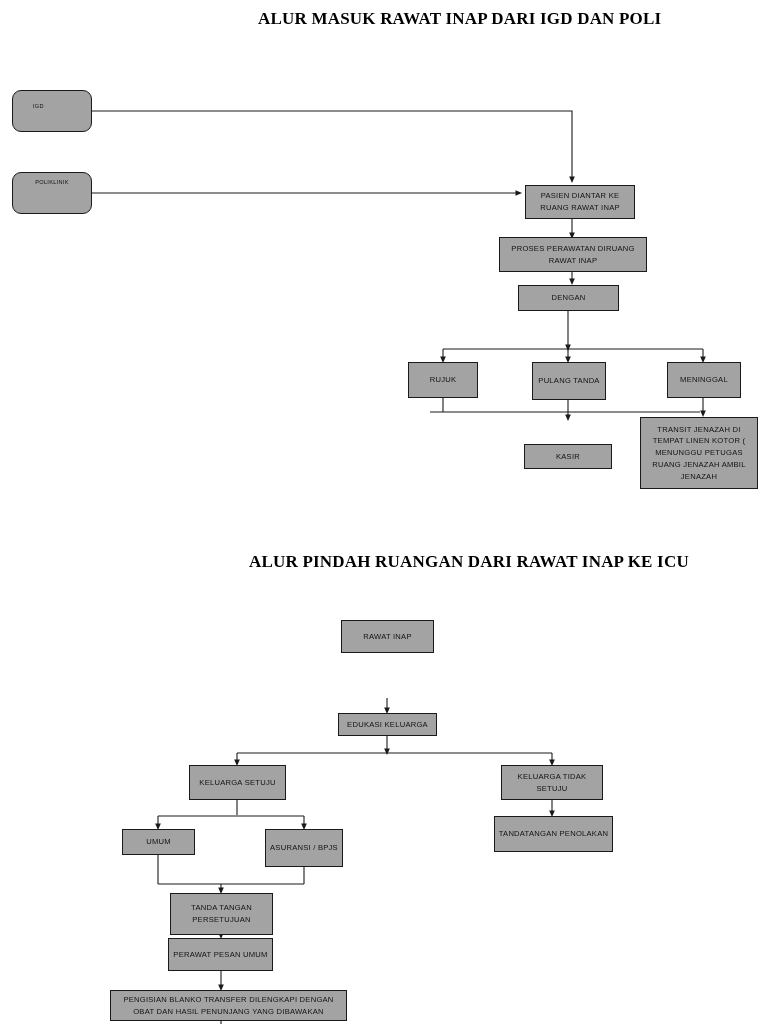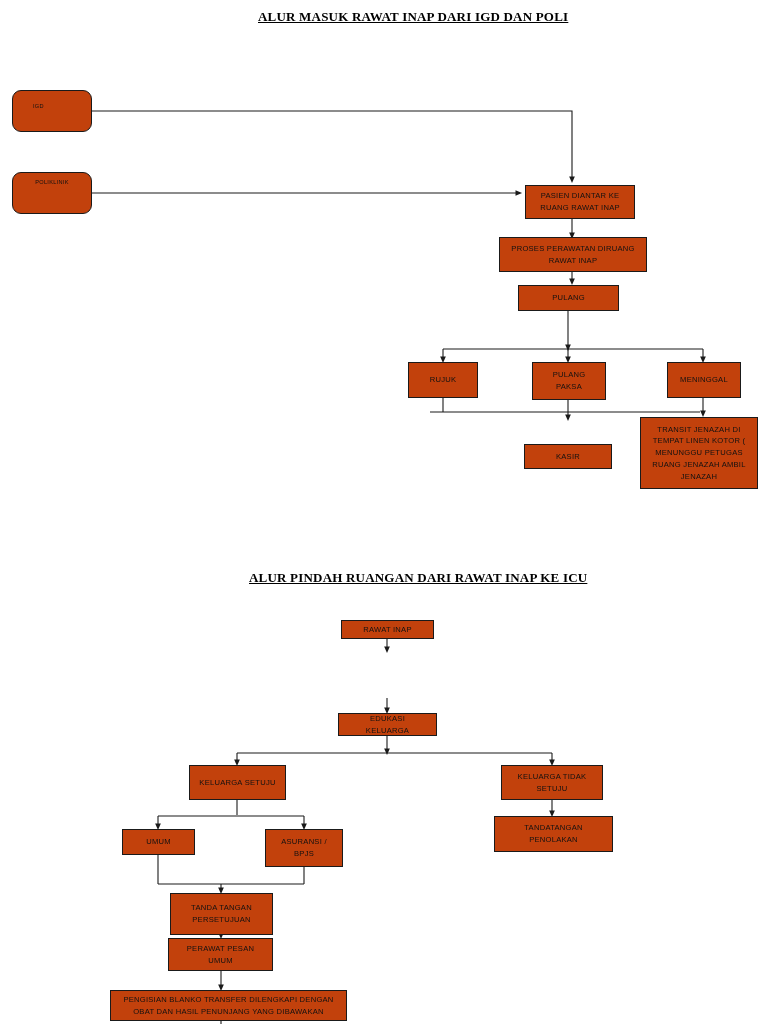--- a/index.html
+++ b/index.html
@@ -2,26 +2,26 @@
 <html><head>
 <meta charset="utf-8">
 <style>
   html,body{margin:0;padding:0;background:#ffffff;}
   body{width:768px;height:1024px;position:relative;overflow:hidden;
        font-family:"Liberation Sans",sans-serif;color:#000;}
   .canvas{position:absolute;inset:0;width:768px;height:1024px;}
   svg.wires{position:absolute;left:0;top:0;width:768px;height:1024px;
             pointer-events:none;}
   .title{position:absolute;font-family:"Liberation Serif",serif;
-         font-weight:bold;font-size:13px;letter-spacing:.2px;
-         white-space:nowrap;color:#000;text-decoration:underline;}
+         font-weight:bold;font-size:17px;letter-spacing:.2px;
+         white-space:nowrap;color:#000;}
   .node{position:absolute;box-sizing:border-box;border:1.1px solid #1a1a1a;
-        background:#c2410c;display:flex;align-items:center;justify-content:center;
+        background:#a3a3a3;display:flex;align-items:center;justify-content:center;
         text-align:center;font-size:7.6px;line-height:1.55;letter-spacing:.25px;
-        color:#111;padding:2px 9px;}
+        color:#111;padding:2px 3px;}
   .node.round{border-radius:9px;align-items:flex-start;justify-content:center;
               padding-top:5px;font-size:5.6px;letter-spacing:.3px;}
   .node.round.igd{justify-content:flex-start;padding-left:20px;padding-top:11px;}
 </style>
 </head>
 <body>
 
 <div class="canvas">
 
   <svg class="wires" viewBox="0 0 768 1024" xmlns="http://www.w3.org/2000/svg">
@@ -83,35 +83,35 @@
   <div class="title" style="left:258px;top:9px;">ALUR MASUK RAWAT INAP DARI IGD DAN POLI</div>
 
   <div class="node round igd" style="left:12px;top:90px;width:80px;height:42px;">IGD</div>
 
   <div class="node round" style="left:12px;top:172px;width:80px;height:42px;">POLIKLINIK</div>
 
   <div class="node" style="left:525px;top:185px;width:110px;height:34px;">PASIEN DIANTAR KE RUANG RAWAT INAP</div>
 
   <div class="node" style="left:499px;top:237px;width:148px;height:35px;">PROSES PERAWATAN DIRUANG RAWAT INAP</div>
 
-  <div class="node" style="left:518px;top:285px;width:101px;height:26px;">PULANG</div>
+  <div class="node" style="left:518px;top:285px;width:101px;height:26px;">DENGAN</div>
 
   <div class="node" style="left:408px;top:362px;width:70px;height:36px;">RUJUK</div>
 
-  <div class="node" style="left:532px;top:362px;width:74px;height:38px;">PULANG PAKSA</div>
+  <div class="node" style="left:532px;top:362px;width:74px;height:38px;">PULANG TANDA</div>
 
   <div class="node" style="left:667px;top:362px;width:74px;height:36px;">MENINGGAL</div>
 
   <div class="node" style="left:524px;top:444px;width:88px;height:25px;">KASIR</div>
 
   <div class="node" style="left:640px;top:417px;width:118px;height:72px;text-align:center;">TRANSIT JENAZAH DI TEMPAT LINEN KOTOR ( MENUNGGU PETUGAS RUANG JENAZAH AMBIL JENAZAH</div>
 
-  <div class="title" style="left:249px;top:570px;">ALUR PINDAH RUANGAN DARI RAWAT INAP KE ICU</div>
+  <div class="title" style="left:249px;top:552px;">ALUR PINDAH RUANGAN DARI RAWAT INAP KE ICU</div>
 
-  <div class="node" style="left:341px;top:620px;width:93px;height:19px;">RAWAT INAP</div>
+  <div class="node" style="left:341px;top:620px;width:93px;height:33px;">RAWAT INAP</div>
 
 
   <div class="node" style="left:338px;top:713px;width:99px;height:23px;">EDUKASI KELUARGA</div>
 
   <div class="node" style="left:189px;top:765px;width:97px;height:35px;">KELUARGA SETUJU</div>
 
   <div class="node" style="left:501px;top:765px;width:102px;height:35px;">KELUARGA TIDAK SETUJU</div>
 
   <div class="node" style="left:122px;top:829px;width:73px;height:26px;">UMUM</div>
 

